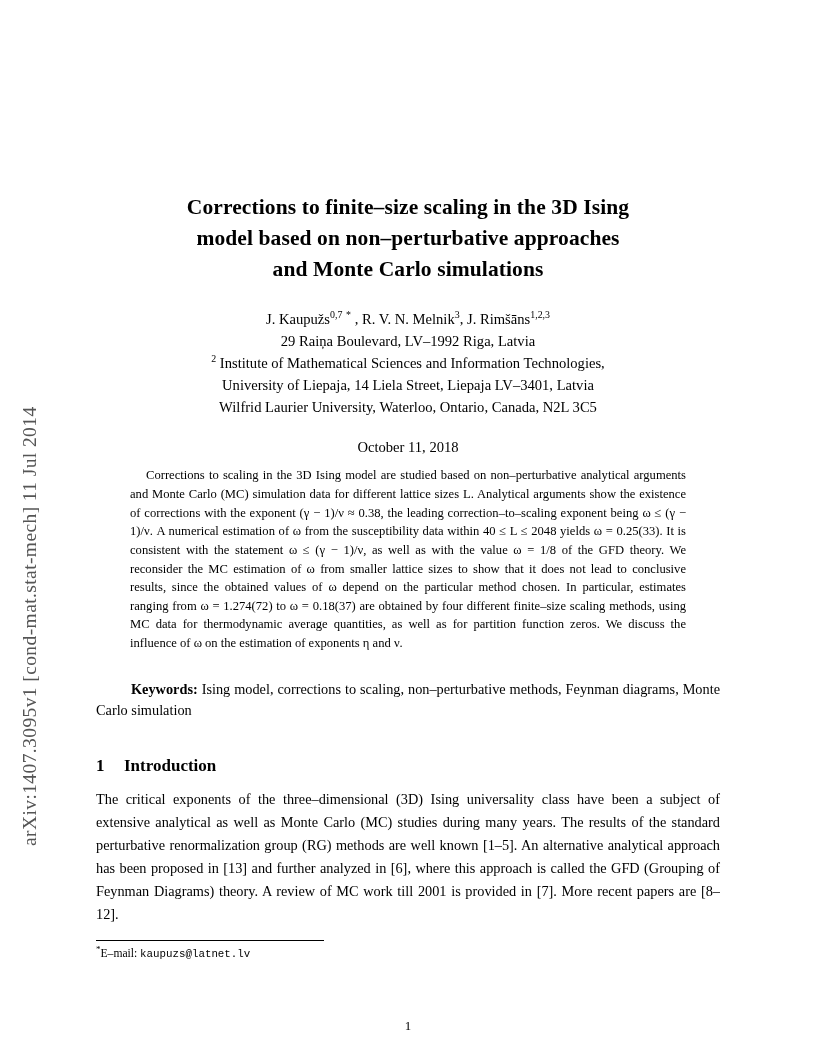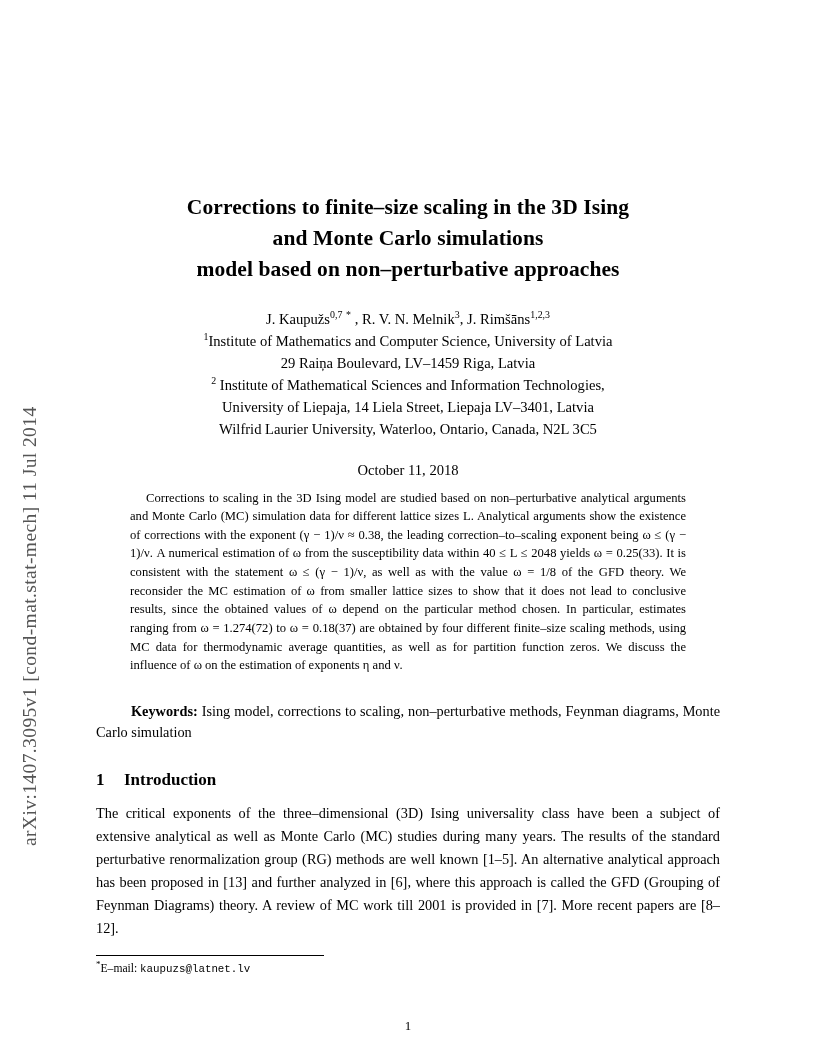--- a/index.html
+++ b/index.html
@@ -89,21 +89,21 @@
 
   .keywords {
     margin-top: 26px;
     font-size: 14.3px;
     line-height: 1.5;
     text-align: justify;
   }
   .keywords b { font-weight: bold; margin-left: 35px; }
 
   .section-head {
-    margin-top: 26px;
+    margin-top: 34px;
     font-size: 17px;
     font-weight: bold;
   }
   .section-head .num { display: inline-block; min-width: 28px; }
 
   .body-text {
     margin-top: 12px;
     font-size: 14.3px;
     line-height: 1.62;
     text-align: justify;
@@ -139,30 +139,29 @@
 </style>
 </head>
 <body>
 
 <div class="arxiv-stamp">arXiv:1407.3095v1  [cond-mat.stat-mech]  11 Jul 2014</div>
 
 <div class="page">
 
   <div class="title">
     <div>Corrections to finite–size scaling in the 3D Ising</div>
+    <div>model based on non–perturbative approaches</div>
     <div>and Monte Carlo simulations</div>
-    <div>model based on non–perturbative approaches</div>
   </div>
 
   <div class="authors">
     J. Kaupužs<sup>0,7</sup> <sup>*</sup> , R. V. N. Melnik<sup>3</sup>, J. Rimšāns<sup>1,2,3</sup>
   </div>
 
-  <div class="affil"><sup>1</sup>Institute of Mathematics and Computer Science, University of Latvia</div>
-  <div class="affil">29 Raiņa Boulevard, LV–1459 Riga, Latvia</div>
+  <div class="affil">29 Raiņa Boulevard, LV–1992 Riga, Latvia</div>
   <div class="affil"><sup>2</sup> Institute of Mathematical Sciences and Information Technologies,</div>
   <div class="affil">University of Liepaja, 14 Liela Street, Liepaja LV–3401, Latvia</div>
   <div class="affil">Wilfrid Laurier University, Waterloo, Ontario, Canada, N2L 3C5</div>
 
   <div class="date">October 11, 2018</div>
 
   <div class="abstract-body"><span class="indent"></span><span>Corrections to scaling in the 3D Ising model are studied based on non–perturbative analytical arguments and Monte Carlo (MC) simulation data for different lattice sizes L. Analytical arguments show the existence of corrections with the exponent (γ − 1)/ν ≈ 0.38, the leading correction–to–scaling exponent being ω ≤ (γ − 1)/ν. A numerical estimation of ω from the susceptibility data within 40 ≤ L ≤ 2048 yields ω = 0.25(33). It is consistent with the statement ω ≤ (γ − 1)/ν, as well as with the value ω = 1/8 of the GFD theory. We reconsider the MC estimation of ω from smaller lattice sizes to show that it does not lead to conclusive results, since the obtained values of ω depend on the particular method chosen. In particular, estimates ranging from ω = 1.274(72) to ω = 0.18(37) are obtained by four different finite–size scaling methods, using MC data for thermodynamic average quantities, as well as for partition function zeros. We discuss the influence of ω on the estimation of exponents η and ν.</span></div>
 
   <div class="keywords">
     <b>Keywords:</b><span> Ising model, corrections to scaling, non–perturbative methods, Feynman diagrams, Monte Carlo simulation</span>

